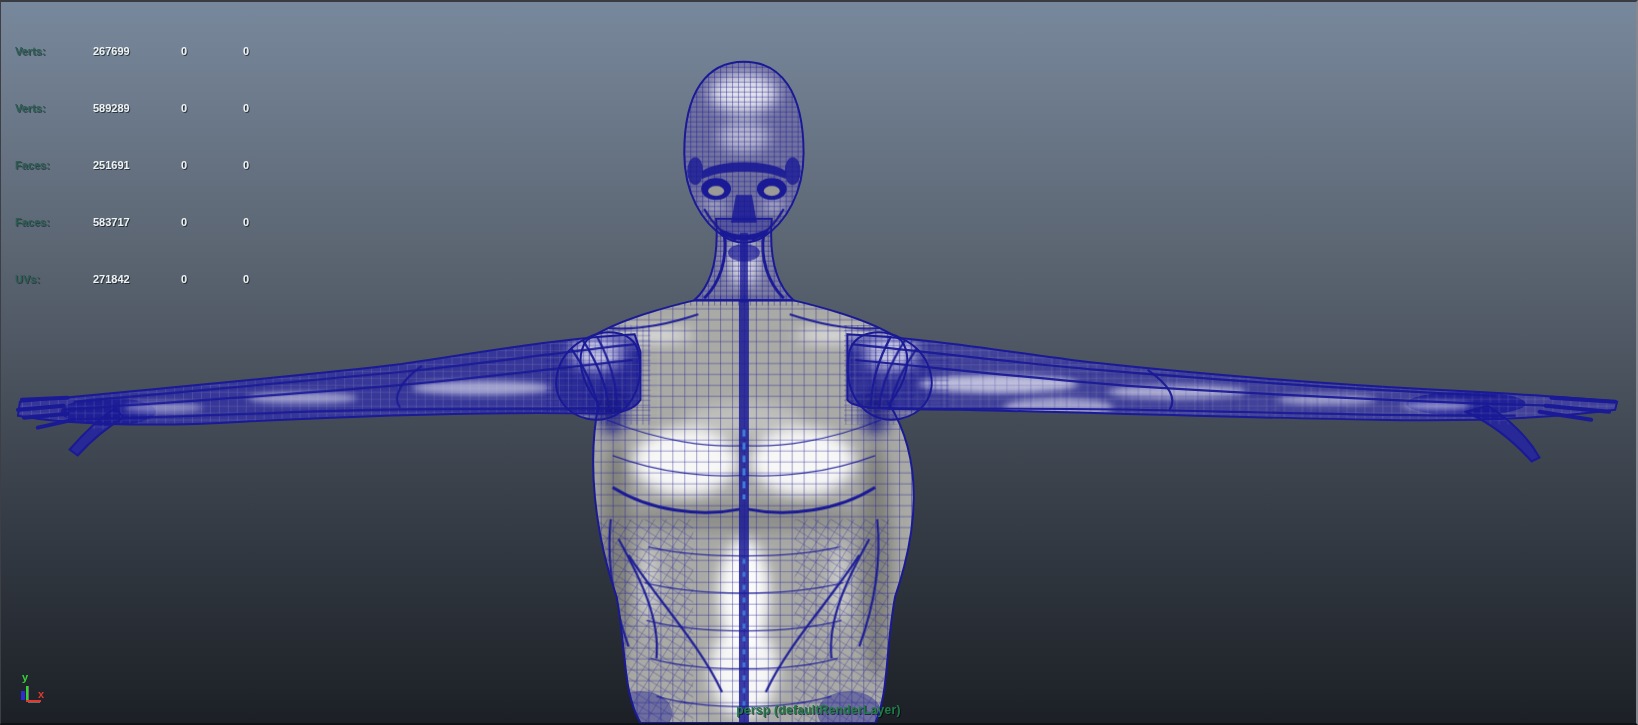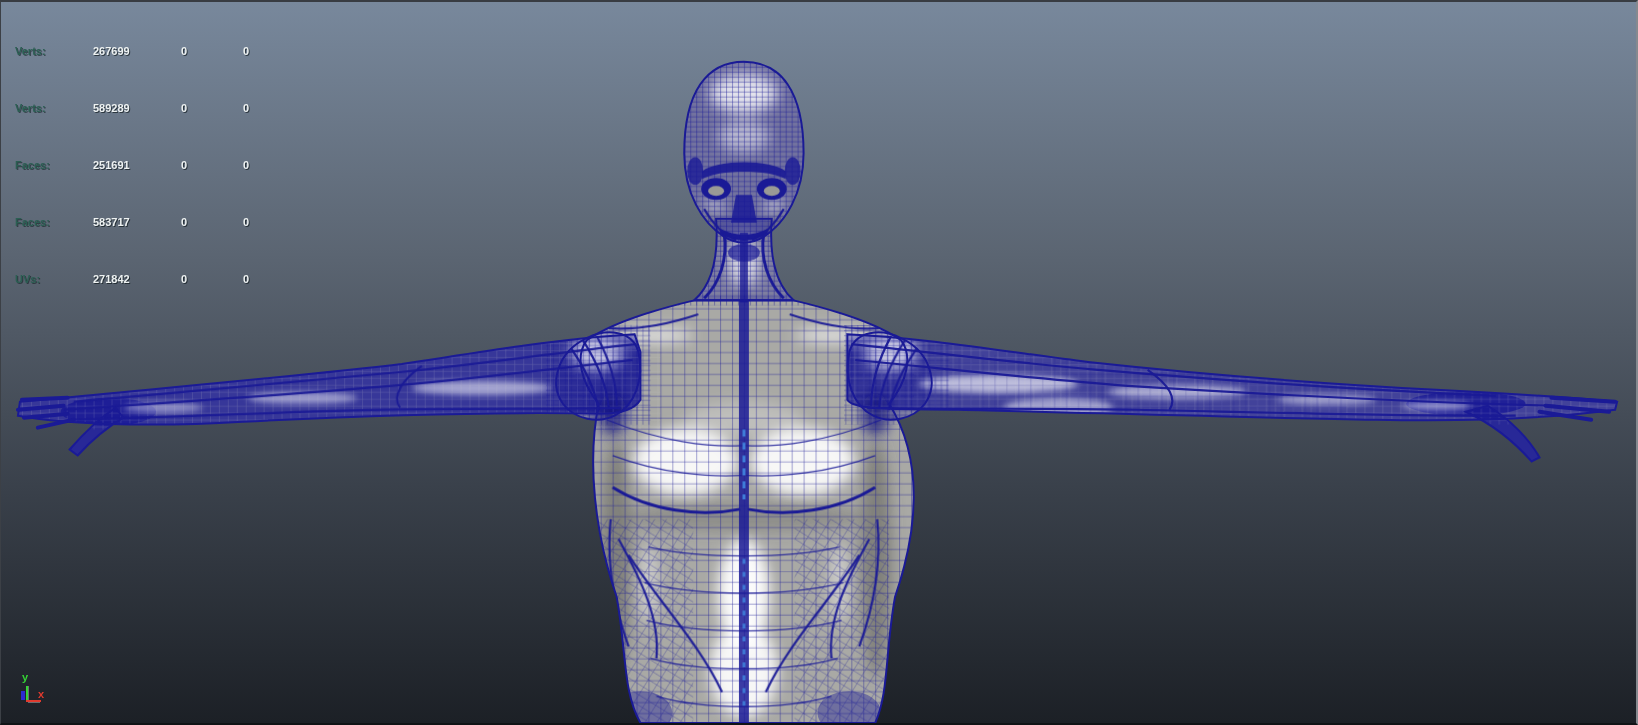--- a/index.html
+++ b/index.html
@@ -274,20 +274,21 @@
       <span class="polyval">0</span>
     </div>
     <div class="polyrow">
       <span class="polylabel">UVs:</span>
       <span class="polyval">271842</span>
       <span class="polyval">0</span>
       <span class="polyval">0</span>
     </div>
   </div>
 
+  <div class="camlabel">persp (defaultRenderLayer)</div>
 
   <div class="axisgizmo">
     <span class="axisYlbl">y</span>
     <div class="axisL"></div>
     <div class="axisL2"></div>
     <div class="axisY"></div>
     <div class="axisZ"></div>
     <div class="axisX"></div>
     <span class="axisXlbl">x</span>
   </div>

